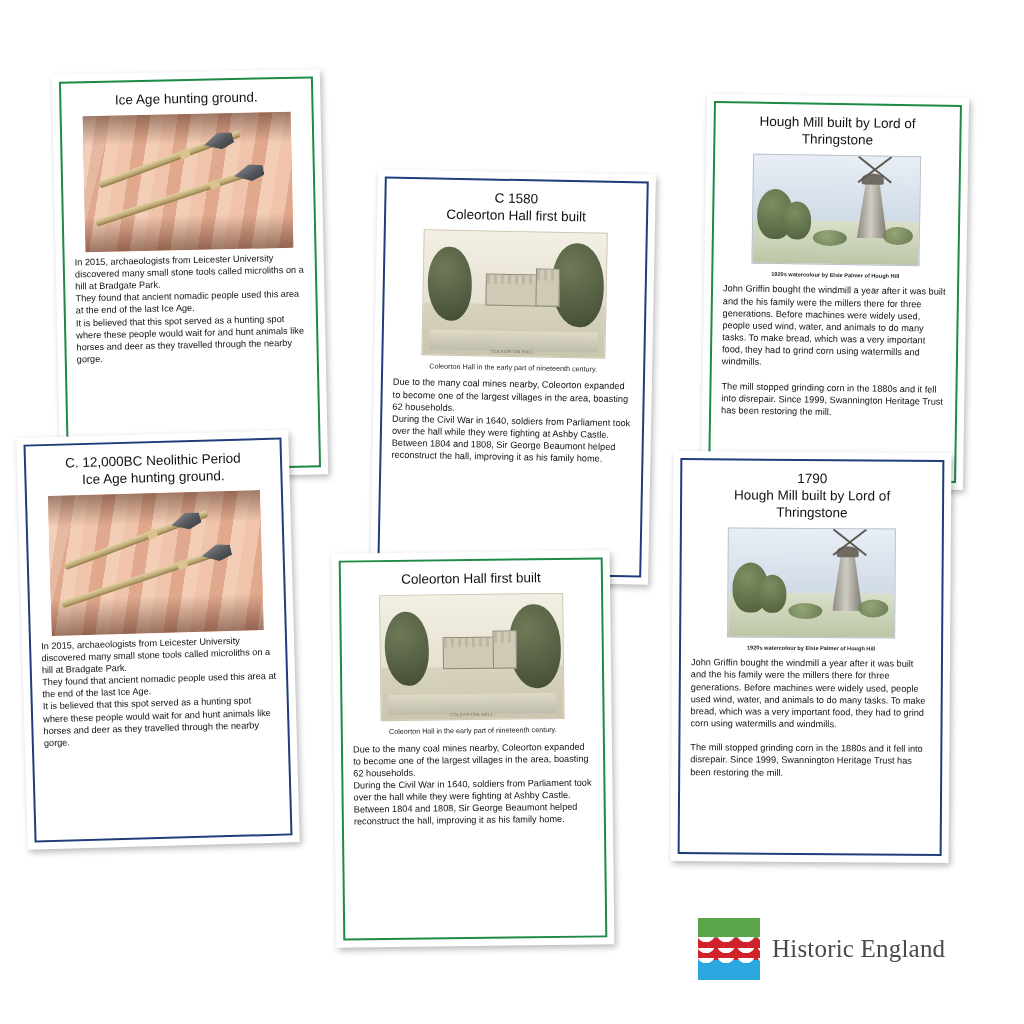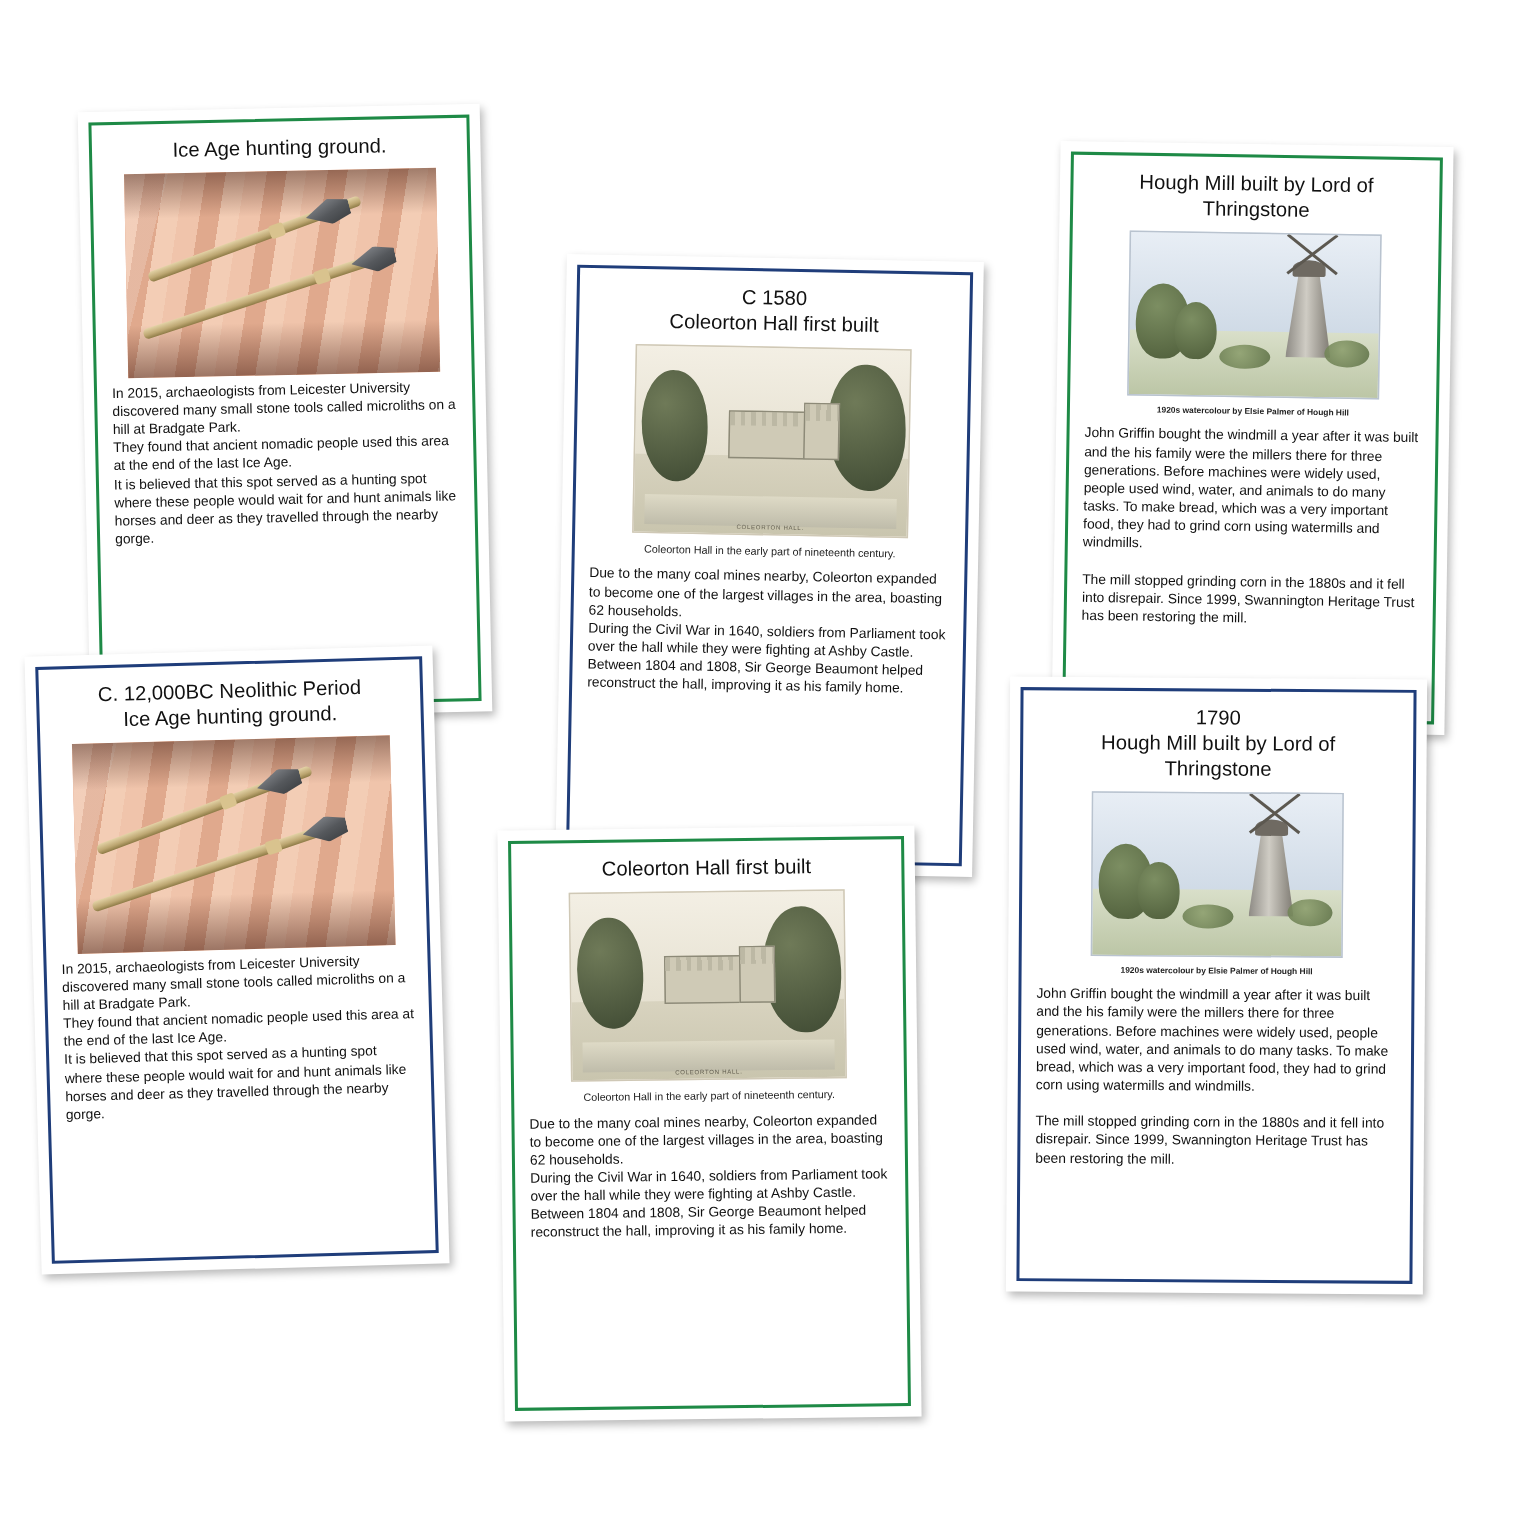--- a/index.html
+++ b/index.html
@@ -278,14 +278,25 @@
         <div class="wc-bush" style="right:6px;top:70px;width:30px;height:18px;"></div>
       </div>
 
       <div class="caption tiny">1920s watercolour by Elsie Palmer of Hough Hill</div>
       <div class="body">John Griffin bought the windmill a year after it was built and the his family were the millers there for three generations. Before machines were widely used, people used wind, water, and animals to do many tasks. To make bread, which was a very important food, they had to grind corn using watermills and windmills.
 
 The mill stopped grinding corn in the 1880s and it fell into disrepair. Since 1999, Swannington Heritage Trust has been restoring the mill.</div>
     </div>
   </div>
 
+  <div class="logo" style="left:698px;top:918px;">
+    <div class="mark">
+      <div class="g"></div>
+      <div class="r"></div>
+      <div class="b"></div>
+      <div class="wave" style="top:30%;"></div>
+      <div class="wave" style="top:48%;"></div>
+      <div class="wave" style="top:64%;"></div>
+    </div>
+    <div class="txt">Historic England</div>
+  </div>
 
 </div>
 
 </body></html>

